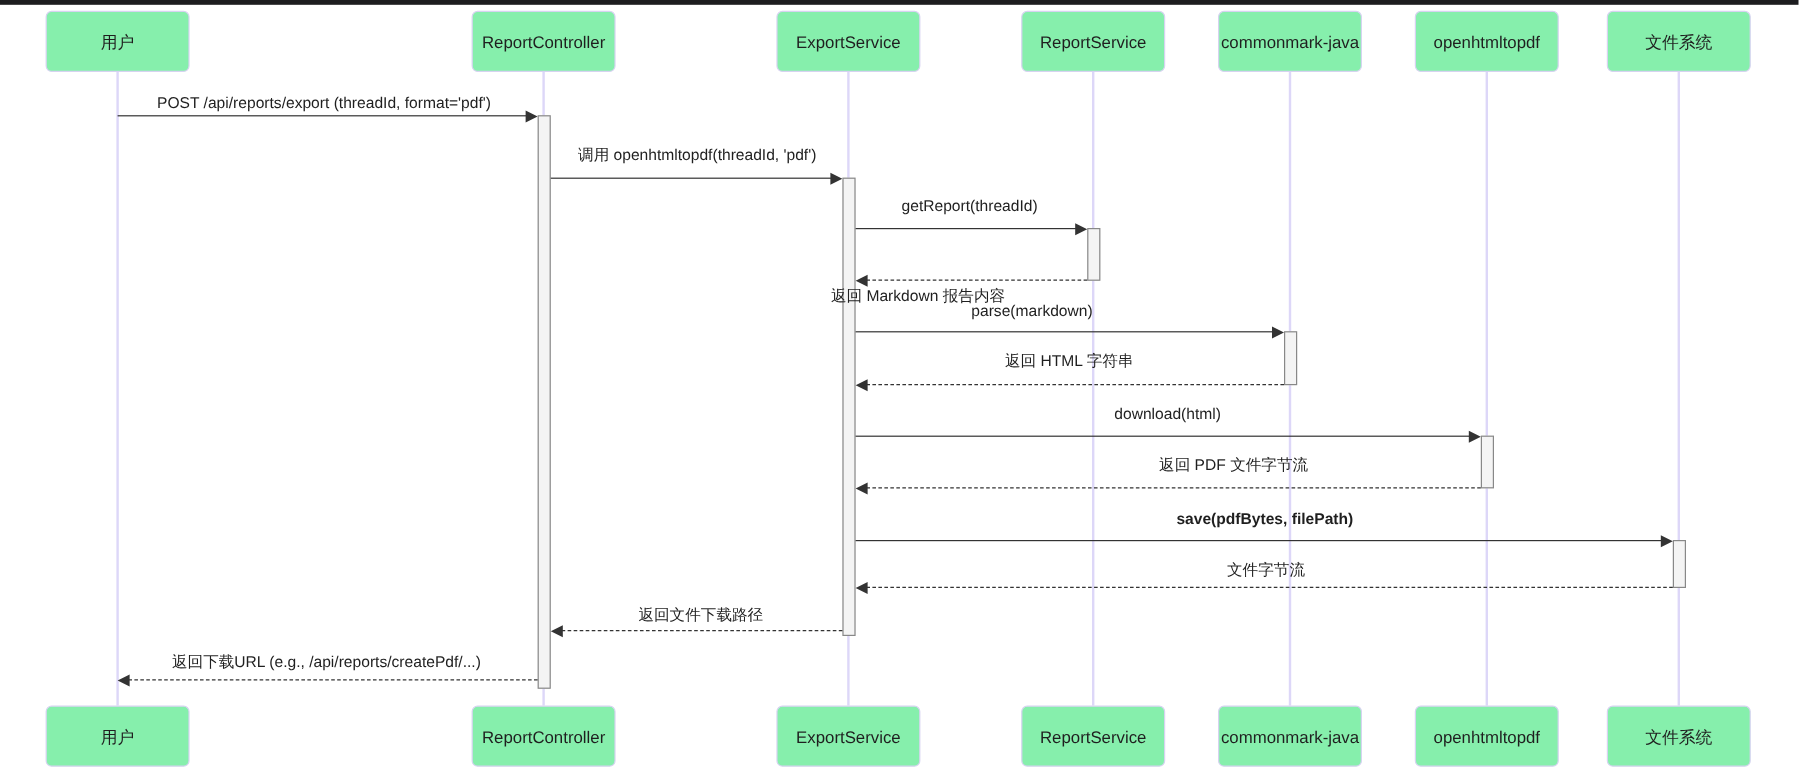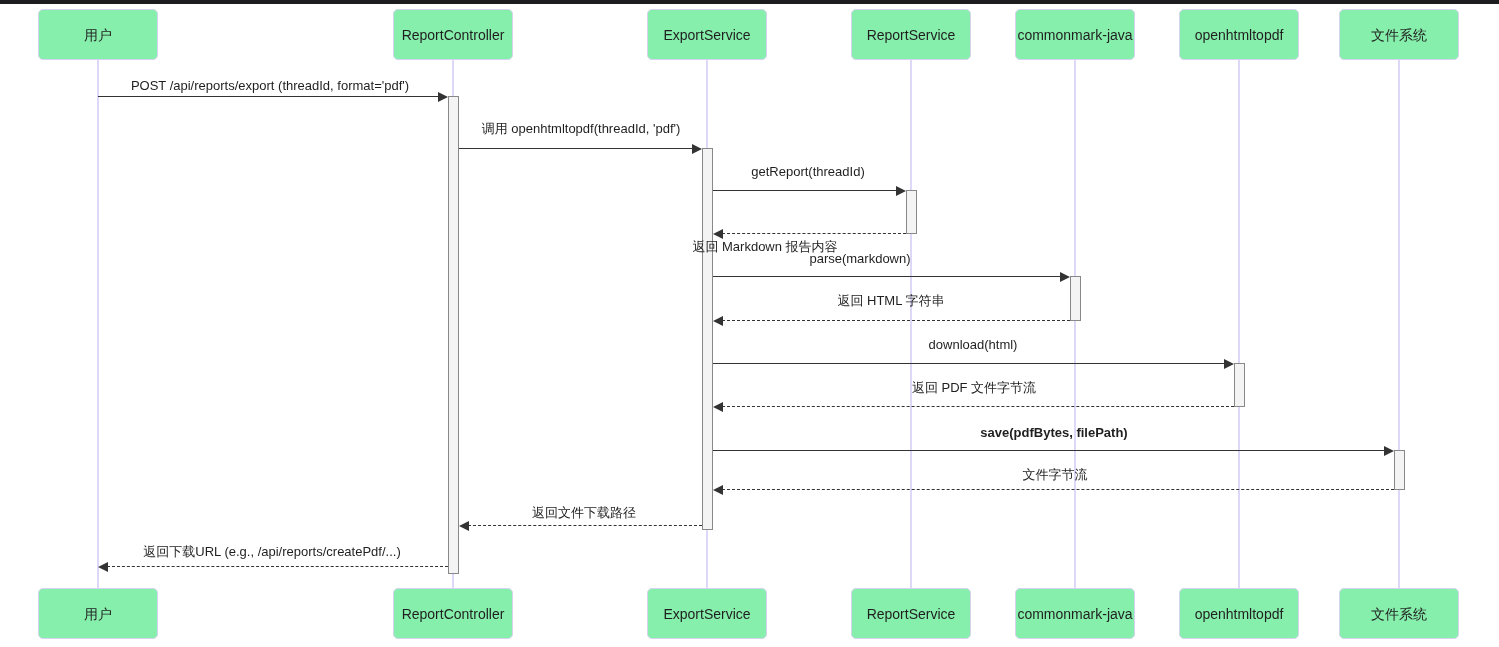--- a/index.html
+++ b/index.html
@@ -161,21 +161,21 @@
       <div class="arrow-head right" style="top: 271.5px; left: 1059.5px;"></div>
       <div class="msg-label" style="left: 860px; top: 252px;">parse(markdown)</div>
       <div class="msg-line dashed" style="left: 712.5px; top: 320px; width: 348px; margin-left: 9px;"></div>
       <div class="arrow-head left" style="top: 315.5px; left: 712.5px;"></div>
       <div class="msg-label" style="left: 891px; top: 294px;">返回 HTML 字符串</div>
       <div class="msg-line" style="left: 712.5px; top: 363px; width: 512px;"></div>
       <div class="arrow-head right" style="top: 358.5px; left: 1223.5px;"></div>
       <div class="msg-label" style="left: 973px; top: 338px;">download(html)</div>
       <div class="msg-line dashed" style="left: 712.5px; top: 406px; width: 512px; margin-left: 9px;"></div>
       <div class="arrow-head left" style="top: 401.5px; left: 712.5px;"></div>
-      <div class="msg-label" style="left: 974px; top: 381px;">返回 PDF 文件字节流</div>
+      <div class="msg-label" style="left: 1028px; top: 381px;">返回 PDF 文件字节流</div>
       <div class="msg-line" style="left: 712.5px; top: 450px; width: 672px;"></div>
       <div class="arrow-head right" style="top: 445.5px; left: 1383.5px;"></div>
       <div class="msg-label" style="left: 1054px; top: 426px; font-weight: bold;">save(pdfBytes, filePath)</div>
       <div class="msg-line dashed" style="left: 712.5px; top: 489px; width: 672px; margin-left: 9px;"></div>
       <div class="arrow-head left" style="top: 484.5px; left: 712.5px;"></div>
       <div class="msg-label" style="left: 1055px; top: 468px;">文件字节流</div>
       <div class="msg-line dashed" style="left: 458.5px; top: 525px; width: 234px; margin-left: 9px;"></div>
       <div class="arrow-head left" style="top: 520.5px; left: 458.5px;"></div>
       <div class="msg-label" style="left: 584px; top: 506px;">返回文件下载路径</div>
       <div class="msg-line dashed" style="left: 98px; top: 566px; width: 340.5px; margin-left: 9px;"></div>

